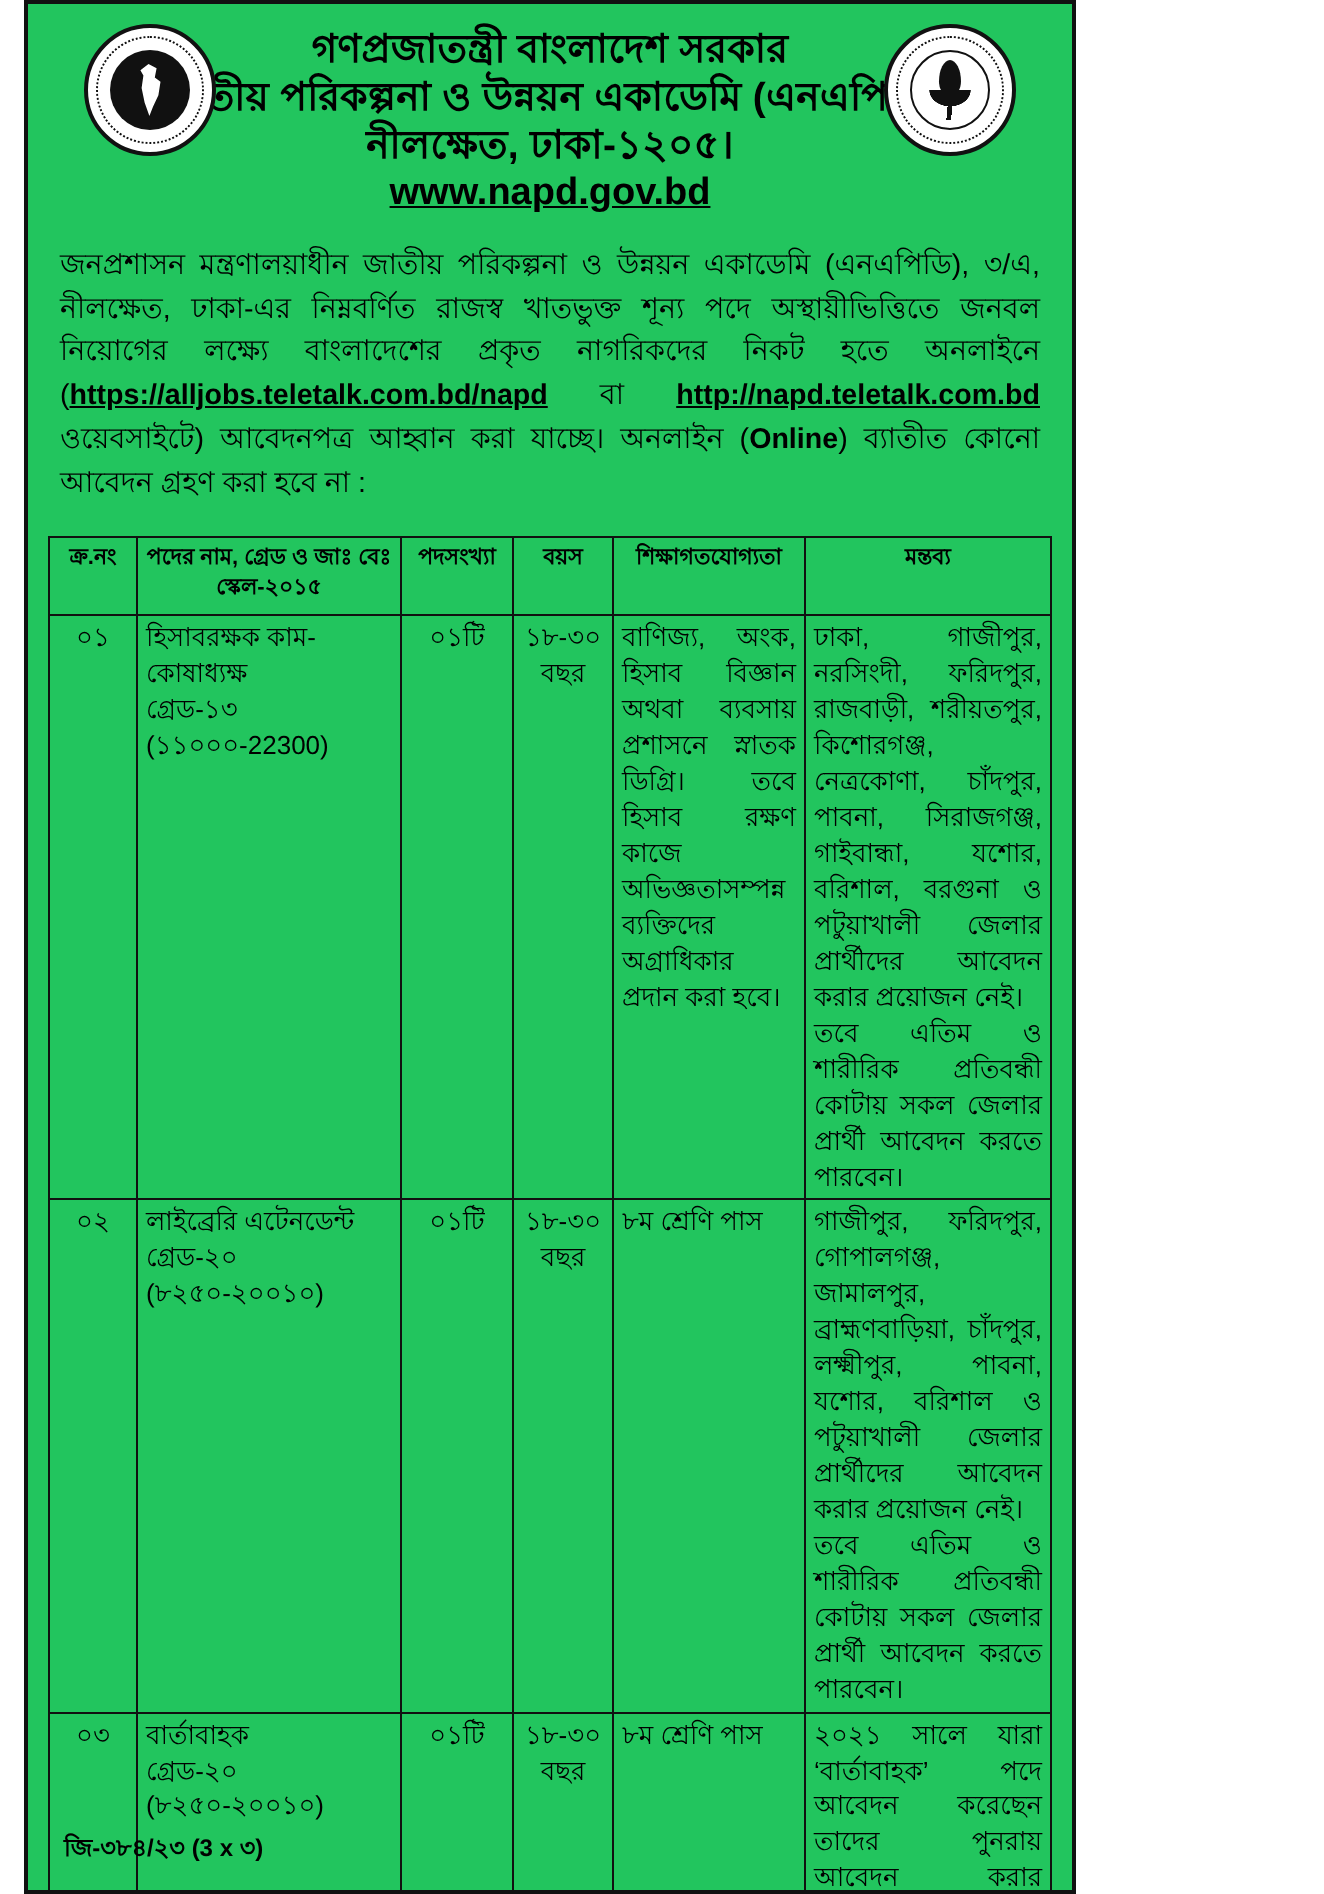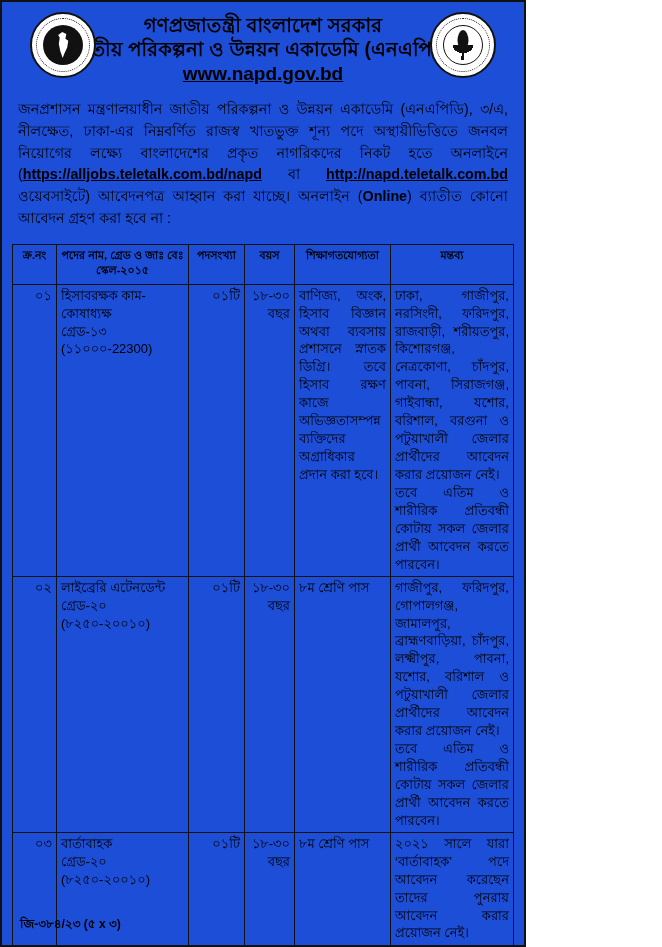--- a/index.html
+++ b/index.html
@@ -13,23 +13,24 @@
     height: 947px;
     font-family: "Liberation Sans", "DejaVu Sans", sans-serif;
     color: #000000;
     overflow: hidden;
   }
 
   #page {
     position: relative;
     width: 526px;
     height: 947px;
-    background: #1d4ed8;
+    background: #22c55e;
     border: 2px solid #111;
     padding: 6px 10px 0 10px;
+    margin-left: 12px;
   }
 
   
   .header {
     position: relative;
     text-align: center;
     padding: 2px 0 0 0;
   }
   .logo {
     position: absolute;
@@ -182,21 +183,21 @@
     padding: 3px 2px 5px 2px;
     font-size: 11px;
   }
   .c-sl    { width: 44px; text-align: center; }
   .c-post  { width: 132px; }
   .c-num   { width: 56px;  text-align: center; }
   .c-age   { width: 50px;  text-align: center; }
   .c-edu   { width: 96px; }
   .c-rem   { width: auto; }
 
-  td.c-sl, td.c-num, td.c-age { text-align: right; }
+  td.c-sl, td.c-num, td.c-age { text-align: center; }
   td.c-edu, td.c-rem { text-align: justify; text-align-last: left; }
   td.c-rem { padding: 2px 5px; }
 
   tr.body-row td { height: 130px; }
   tr.body-row.r1 td { height: 175px; }
 
   
   .footer-note {
     font-size: 14.3px;
     line-height: 1.55;
@@ -257,20 +258,21 @@
           <div class="napd-mark">
             <div class="napd-flame"></div>
             <div class="napd-rays"></div>
           </div>
         </div>
       </div>
     </div>
 
     <div class="hline h1">গণপ্রজাতন্ত্রী বাংলাদেশ সরকার</div>
     <div class="hline h3">জাতীয় পরিকল্পনা ও উন্নয়ন একাডেমি (এনএপিডি)</div>
+    <div class="hline h4">নীলক্ষেত, ঢাকা-১২০৫।</div>
     <div class="site">www.napd.gov.bd</div>
   </div>
 
 
 
   <p class="intro">
     <span>জনপ্রশাসন মন্ত্রণালয়াধীন জাতীয় পরিকল্পনা ও উন্নয়ন একাডেমি (এনএপিডি), ৩/এ, নীলক্ষেত, ঢাকা-এর নিম্নবর্ণিত রাজস্ব খাতভুক্ত শূন্য পদে অস্থায়ীভিত্তিতে জনবল নিয়োগের লক্ষ্যে বাংলাদেশের প্রকৃত নাগরিকদের নিকট হতে অনলাইনে (</span><span class="lnk">https://alljobs.teletalk.com.bd/napd</span><span> বা </span><span class="lnk">http://napd.teletalk.com.bd</span><span> ওয়েবসাইটে) আবেদনপত্র আহ্বান করা যাচ্ছে। অনলাইন (</span><span class="en">Online</span><span>) ব্যাতীত কোনো আবেদন গ্রহণ করা হবে না :</span>
   </p>
 
   <table class="jobs">
@@ -334,15 +336,15 @@
     </tbody>
   </table>
 
 
   <div class="signature-block">
     <div class="sig-scribble">১৪.২.২৩</div>
     
     
   </div>
 
-  <div class="print-code">জি-৩৮৪/২৩ (৫ x ৩)</div>
+  <div class="print-code">জি-৩৮৪/২৩ (3 x ৩)</div>
 
 </div>
 
 </body></html>

